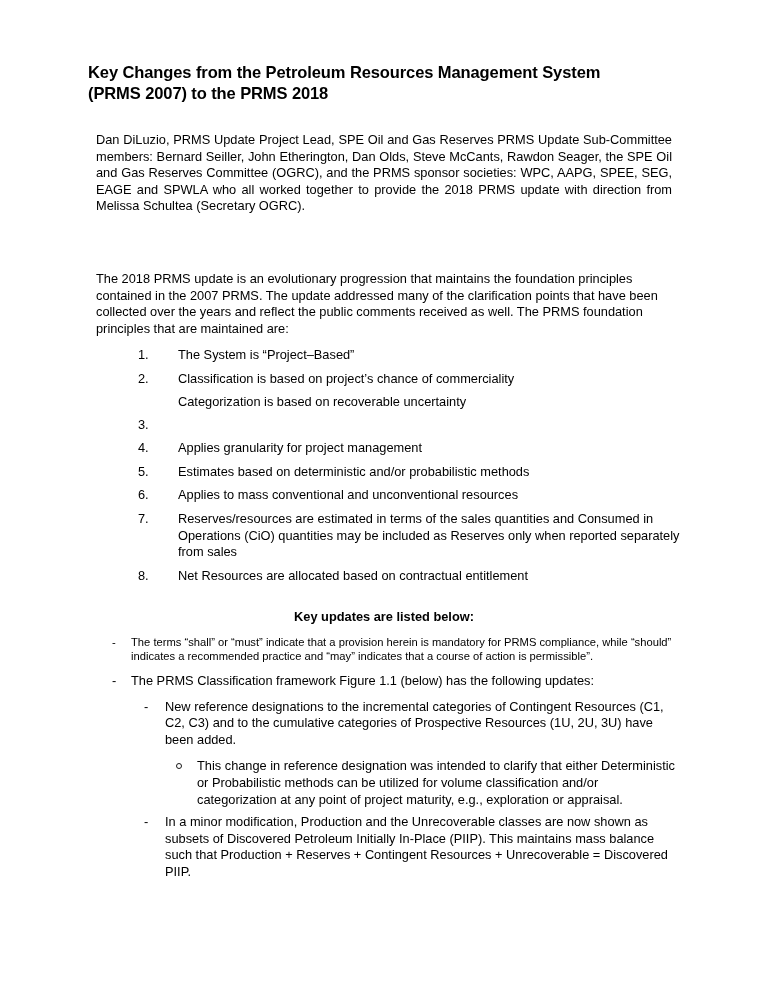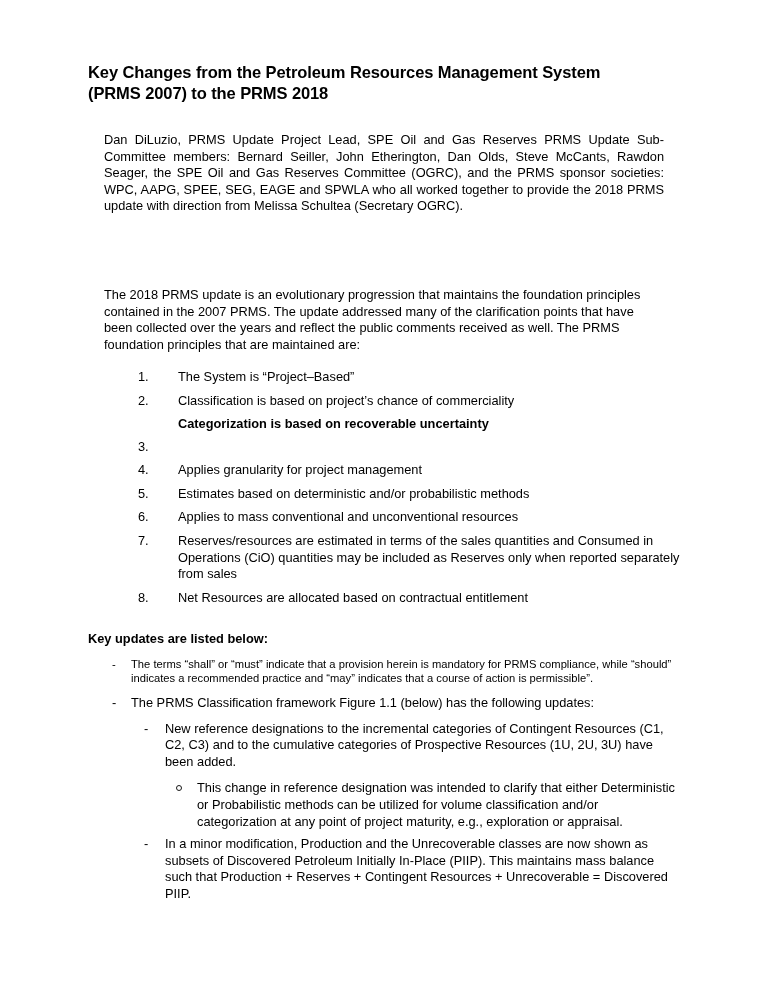--- a/index.html
+++ b/index.html
@@ -40,21 +40,21 @@
     line-height: 21px;
     letter-spacing: -0.1px;
     margin: 0 0 28px 0;
     width: 560px;
   }
 
   
   .para {
     font-size: 12.8px;
     line-height: 16.6px;
-    margin: 16px;
+    margin: 8px;
     text-align: left;
   }
   .para.justify {
     text-align: justify;
     text-justify: inter-word;
   }
   .spacer-lg { height: 40px; }
   .spacer-md { height: 18px; }
   .spacer-sm { height: 9px; }
 
@@ -75,29 +75,29 @@
   .num-item .marker {
     position: absolute;
     left: 50px;
     top: 0;
     width: 30px;
     font-size: 12.8px;
     line-height: 16.6px;
   }
   .num-item.sub-line {
     margin-top: -1px;
+  }
+
+  
+  .sec-heading {
+    font-size: 12.8px;
     font-weight: bold;
-  }
-
-  
-  .sec-heading {
-    font-size: 12.8px;
-    font-weight: bold;
     line-height: 16.6px;
     margin: 0;
+    text-align: center;
   }
 
   
   .bullets {
     margin: 0;
     padding: 0;
     list-style: none;
   }
   .bul {
     position: relative;

